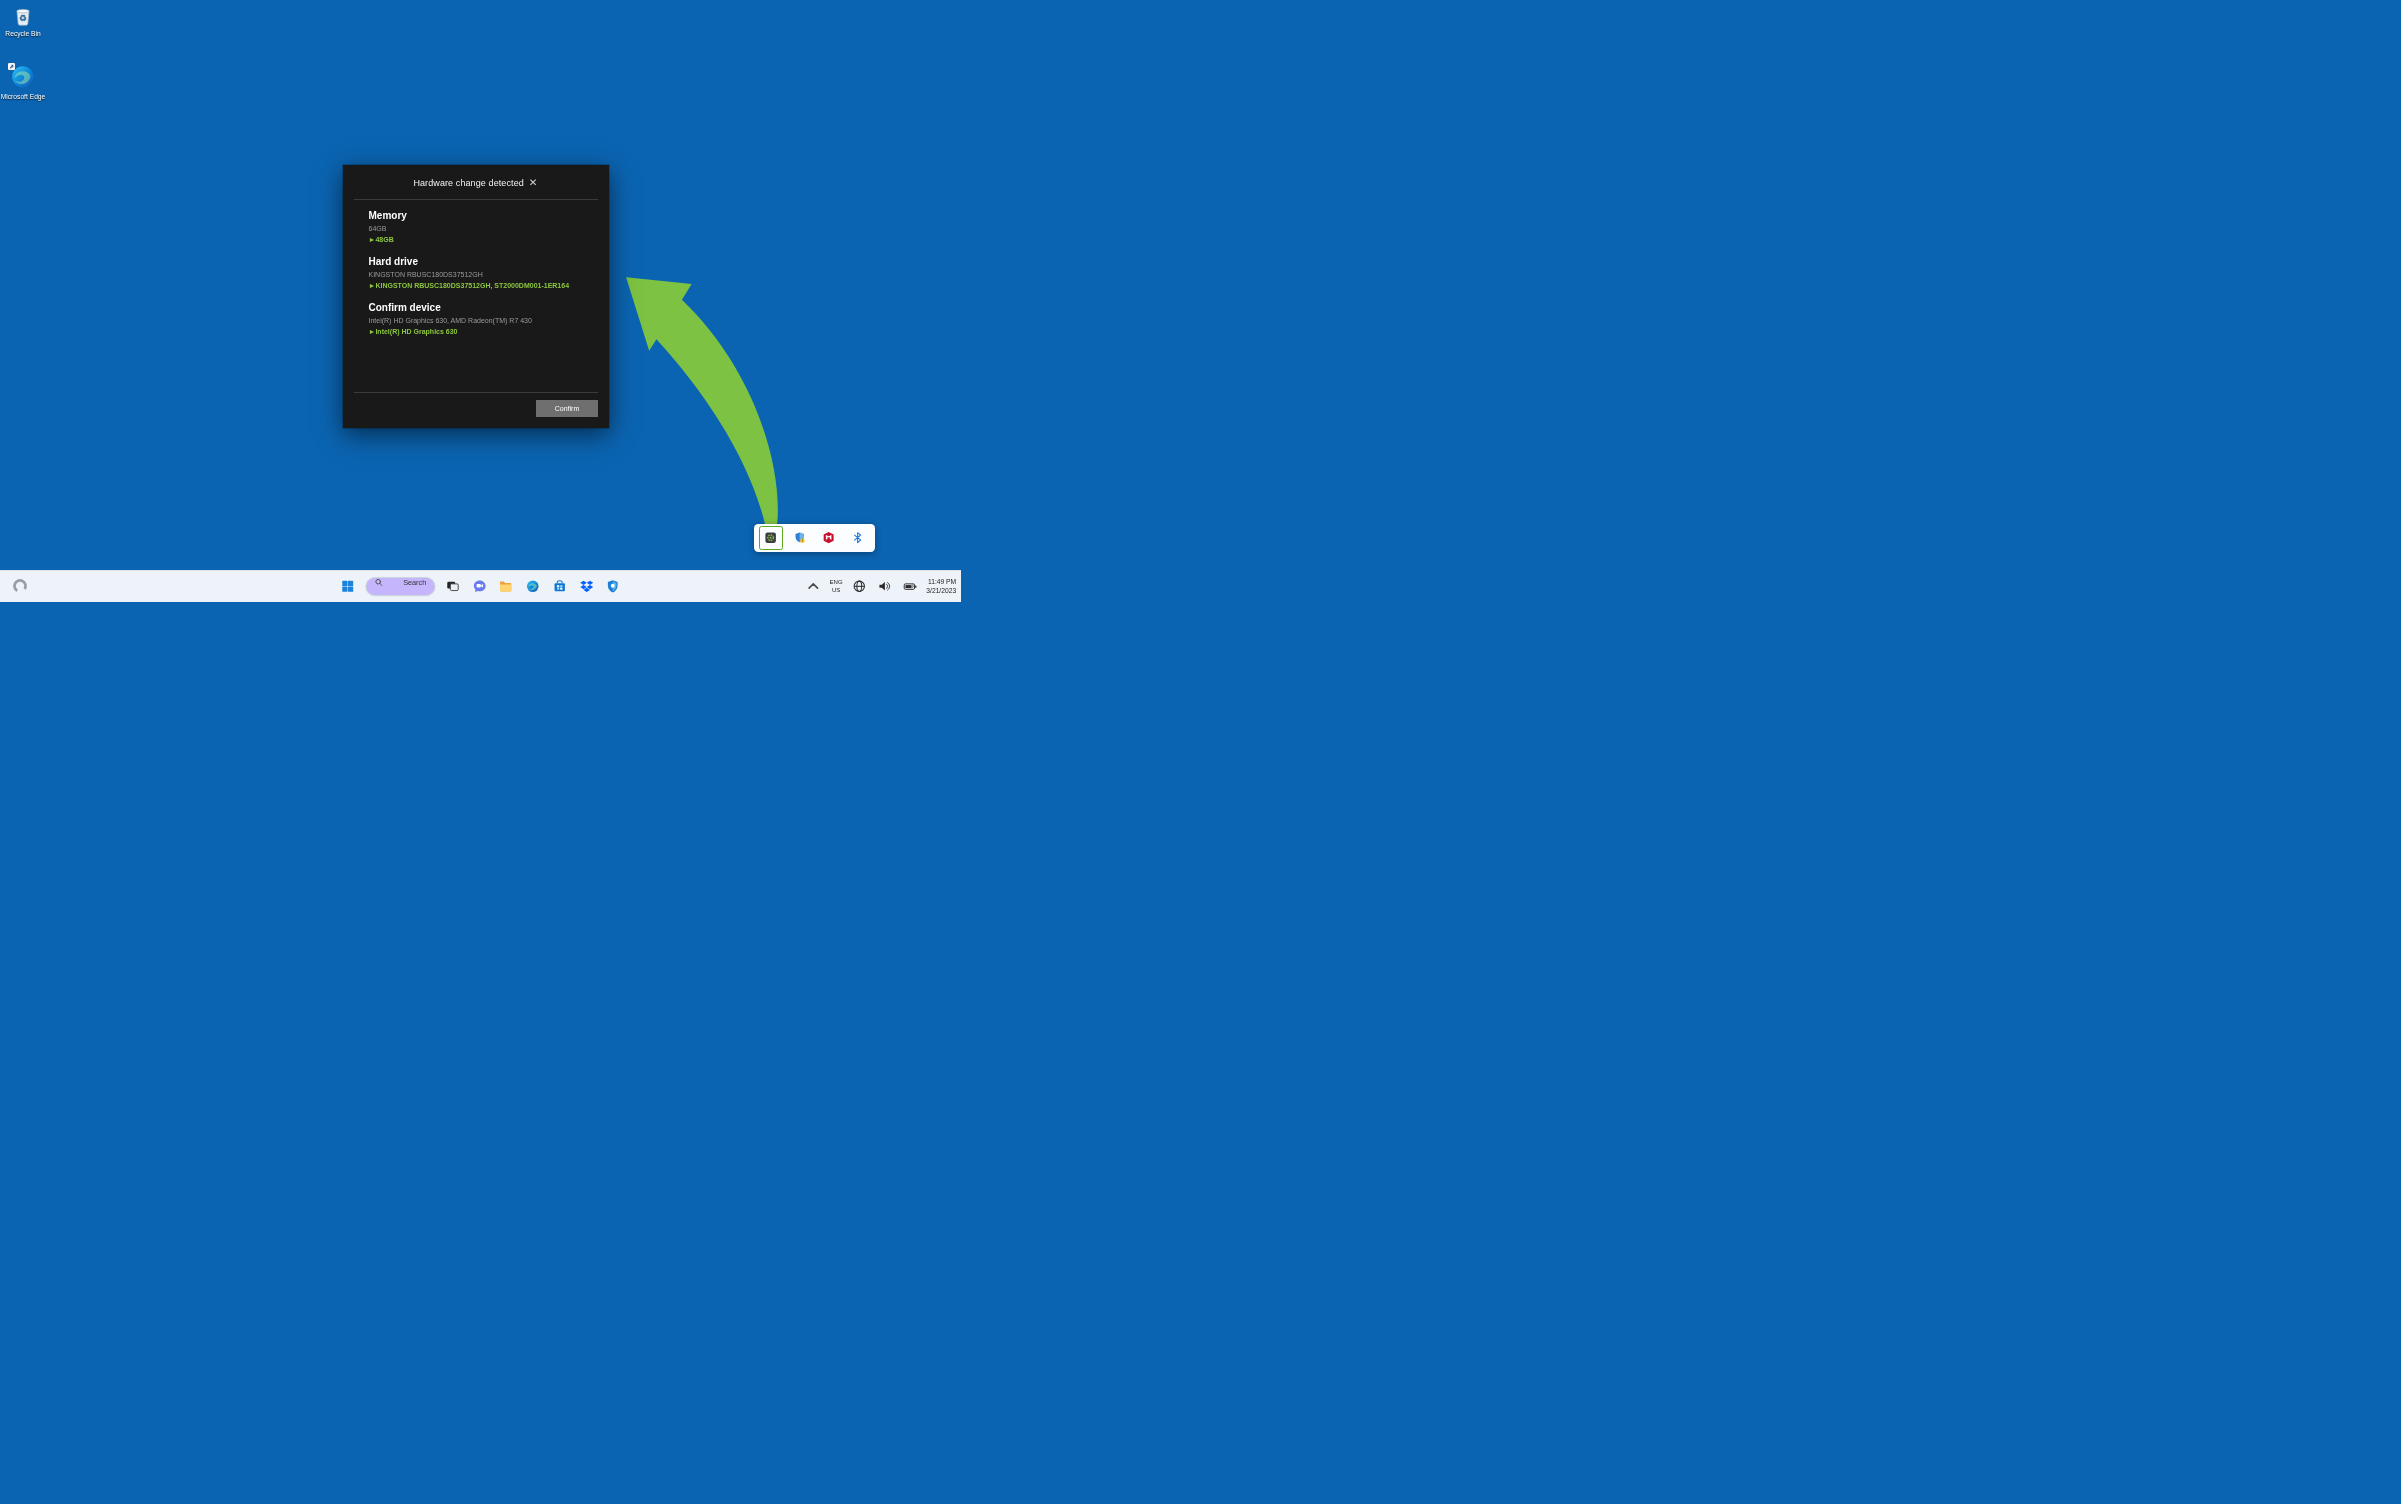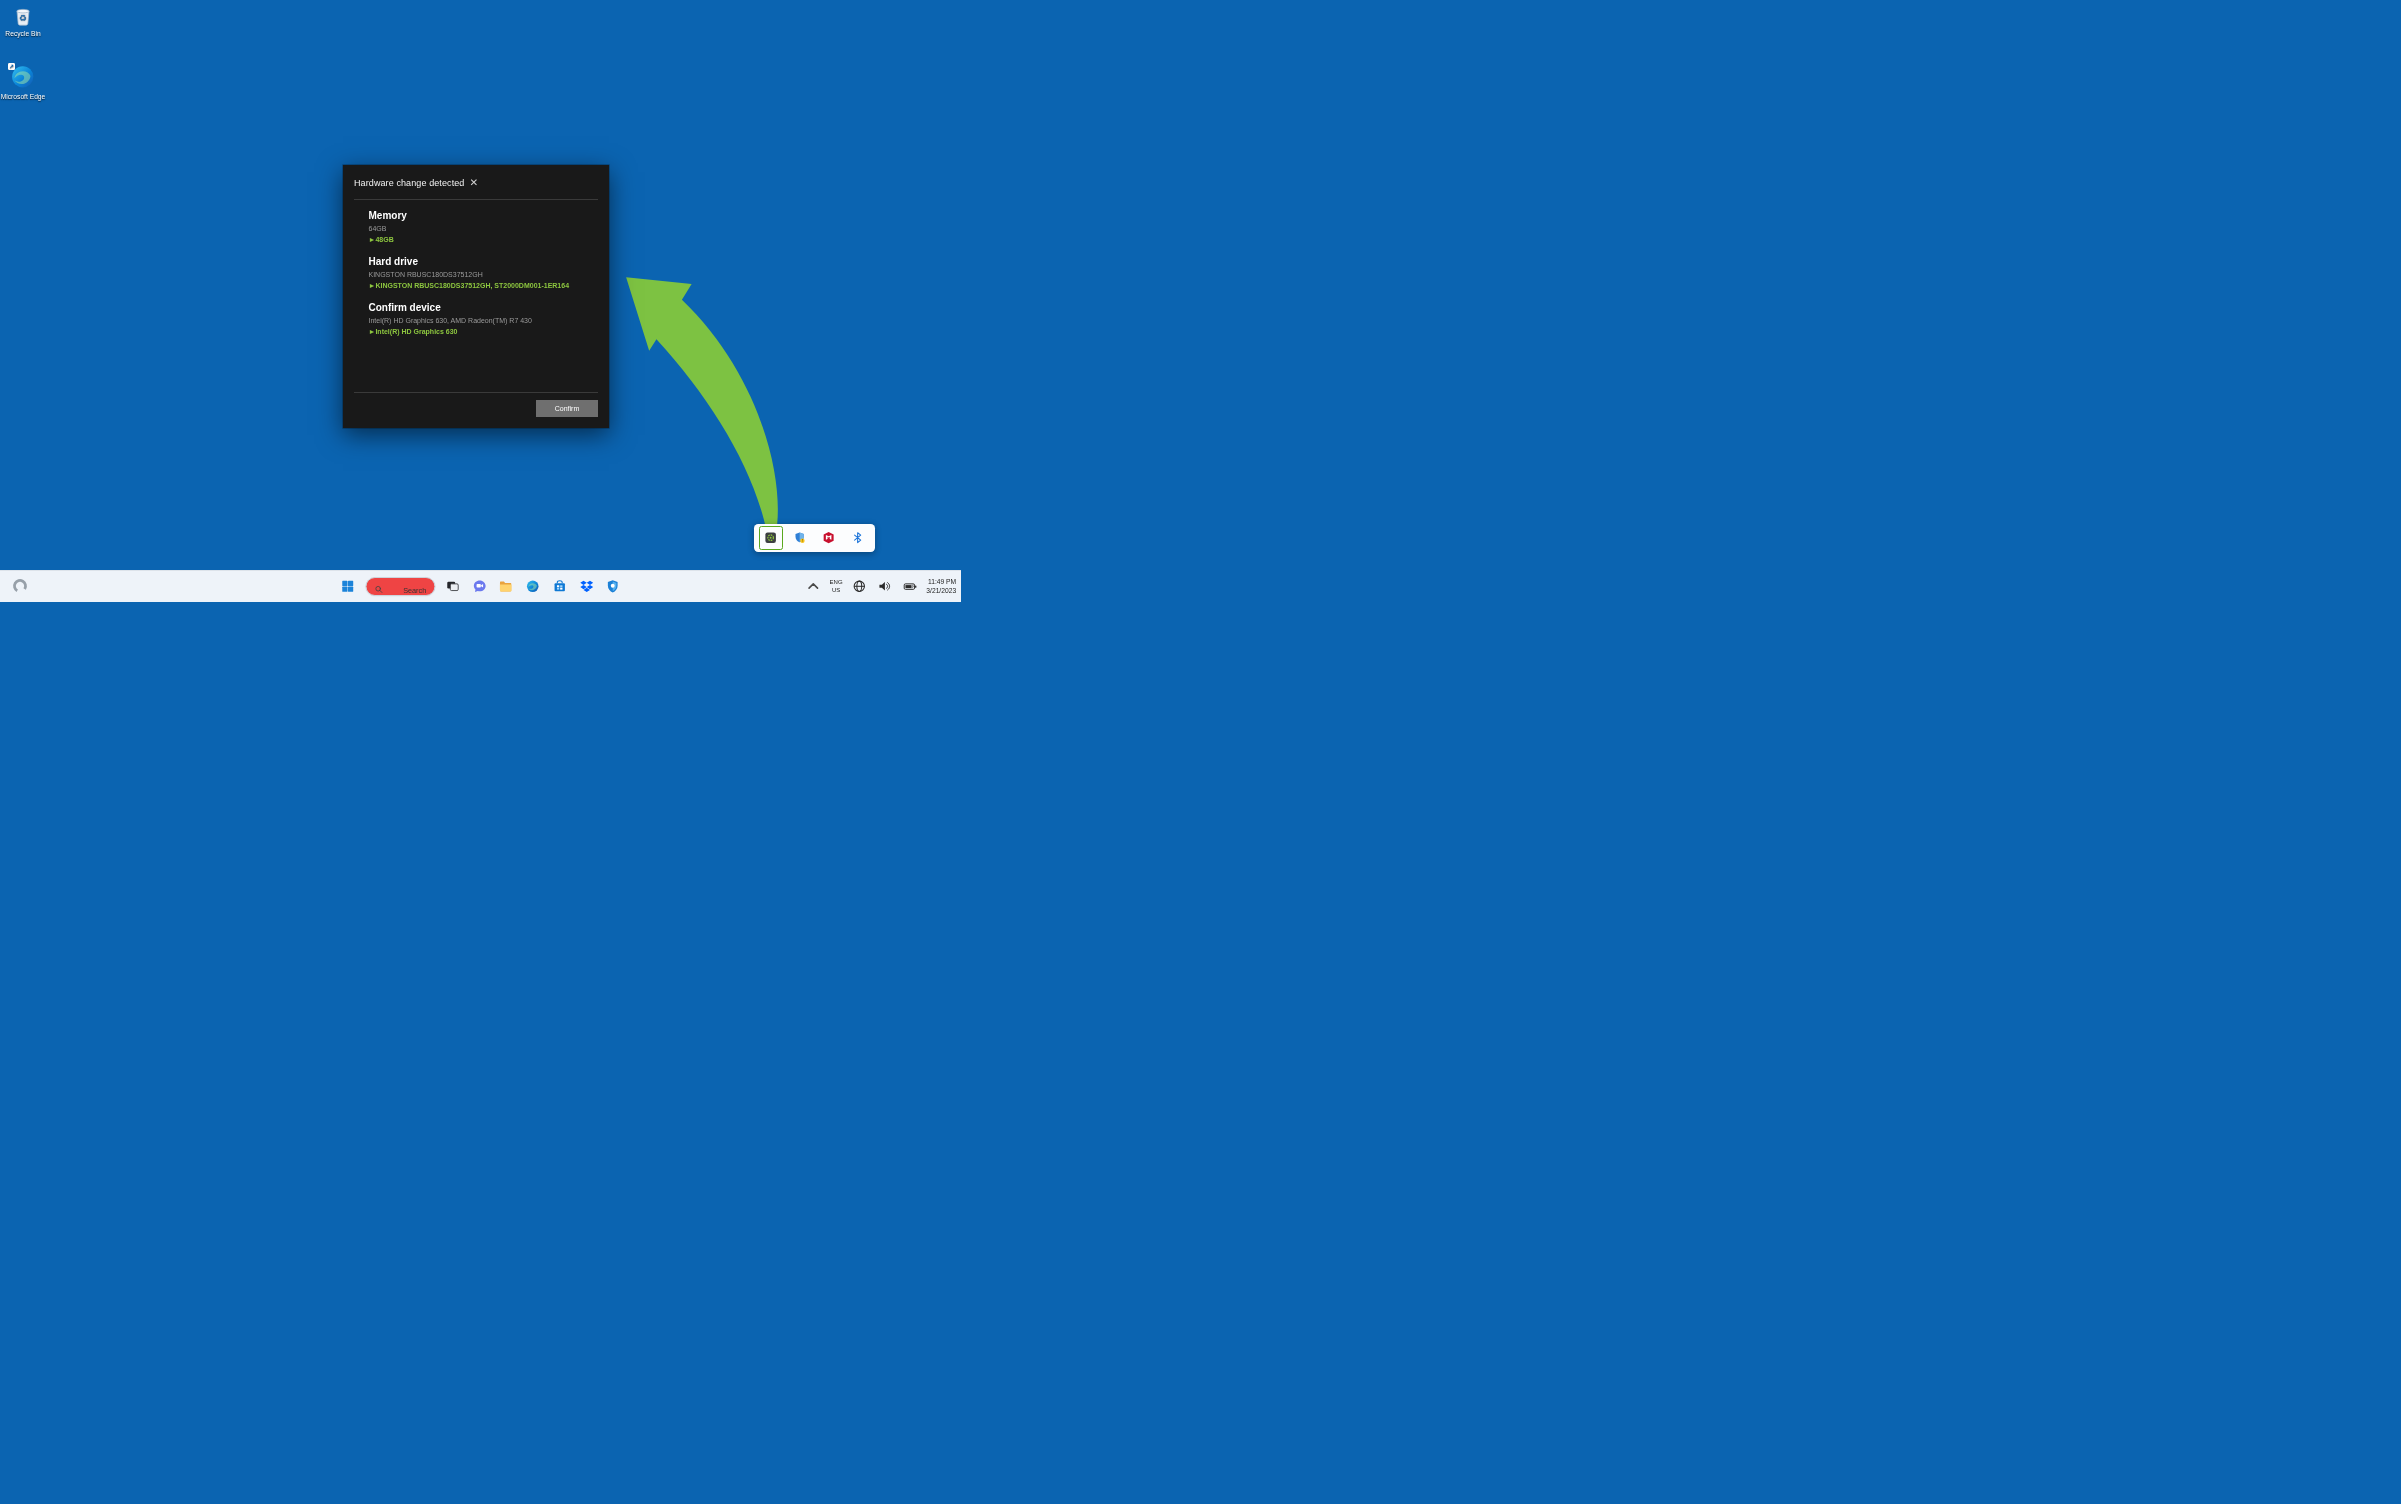--- a/index.html
+++ b/index.html
@@ -30,21 +30,21 @@
     box-shadow:0 0 0.6px rgba(0,0,0,.5);
   }
 
   
   .dialog {
     position:absolute; left:343px; top:165px; width:266px; height:263px;
     background:#191919; color:#eee; z-index:30;
     box-shadow:0 7.3px 24px rgba(0,0,0,.55), 0 0 0 0.6px rgba(0,0,0,.35);
   }
   .dialog-header {
-    display:flex; justify-content:flex-start; align-items:flex-start;
+    display:flex; justify-content:center; align-items:flex-start;
     padding:12.7px 7.3px 0 11px;
   }
   .dialog-title { font-size:9px; color:#f2f2f2; letter-spacing:0.1px; }
   .close-btn {
     color:#cfcfcf; font-size:10.3px; line-height:1; padding:0 4.9px 2.4px 4.9px;
     background:none; border:none; cursor:pointer; font-family:inherit;
   }
   .dialog-divider { height:0.6px; background:#3a3a3a; margin:9px 11px 0 11px; }
   .dialog-body { padding:10.3px 11px 0 25.5px; }
   .section { margin-bottom:10.3px; }
@@ -88,22 +88,22 @@
     transform:translateX(-50%);
     display:flex; align-items:center; gap:8.5px;
   }
   .tb-btn {
     background:none; border:none; padding:1.8px; cursor:pointer;
     display:flex; align-items:center; justify-content:center; border-radius:2.4px;
   }
   .tb-btn svg { width:14.6px; height:14.6px; }
   .search-pill {
     height:19px; min-width:61px; border-radius:9.7px;
-    background:#ef4444; border:0.6px solid #ccd4dc;
-    display:flex; align-items:flex-end; gap:20px; padding:0 8px;
+    background:#c4b5fd; border:0.6px solid #ccd4dc;
+    display:flex; align-items:flex-start; gap:20px; padding:0 8px;
     color:#333; font-size:7.3px; cursor:pointer;
     box-shadow:0 0.6px 1.2px rgba(0,0,0,.06);
   }
   .tb-right {
     position:absolute; right:4.9px; top:0; height:100%;
     display:flex; align-items:center; gap:7.3px; color:#1b1b1b;
   }
   .lang-block { font-size:6px; line-height:1.25; text-align:center; cursor:pointer; }
   .clock-block { font-size:6.7px; line-height:1.3; text-align:right; cursor:pointer; }
   .tb-right svg { display:block; }

